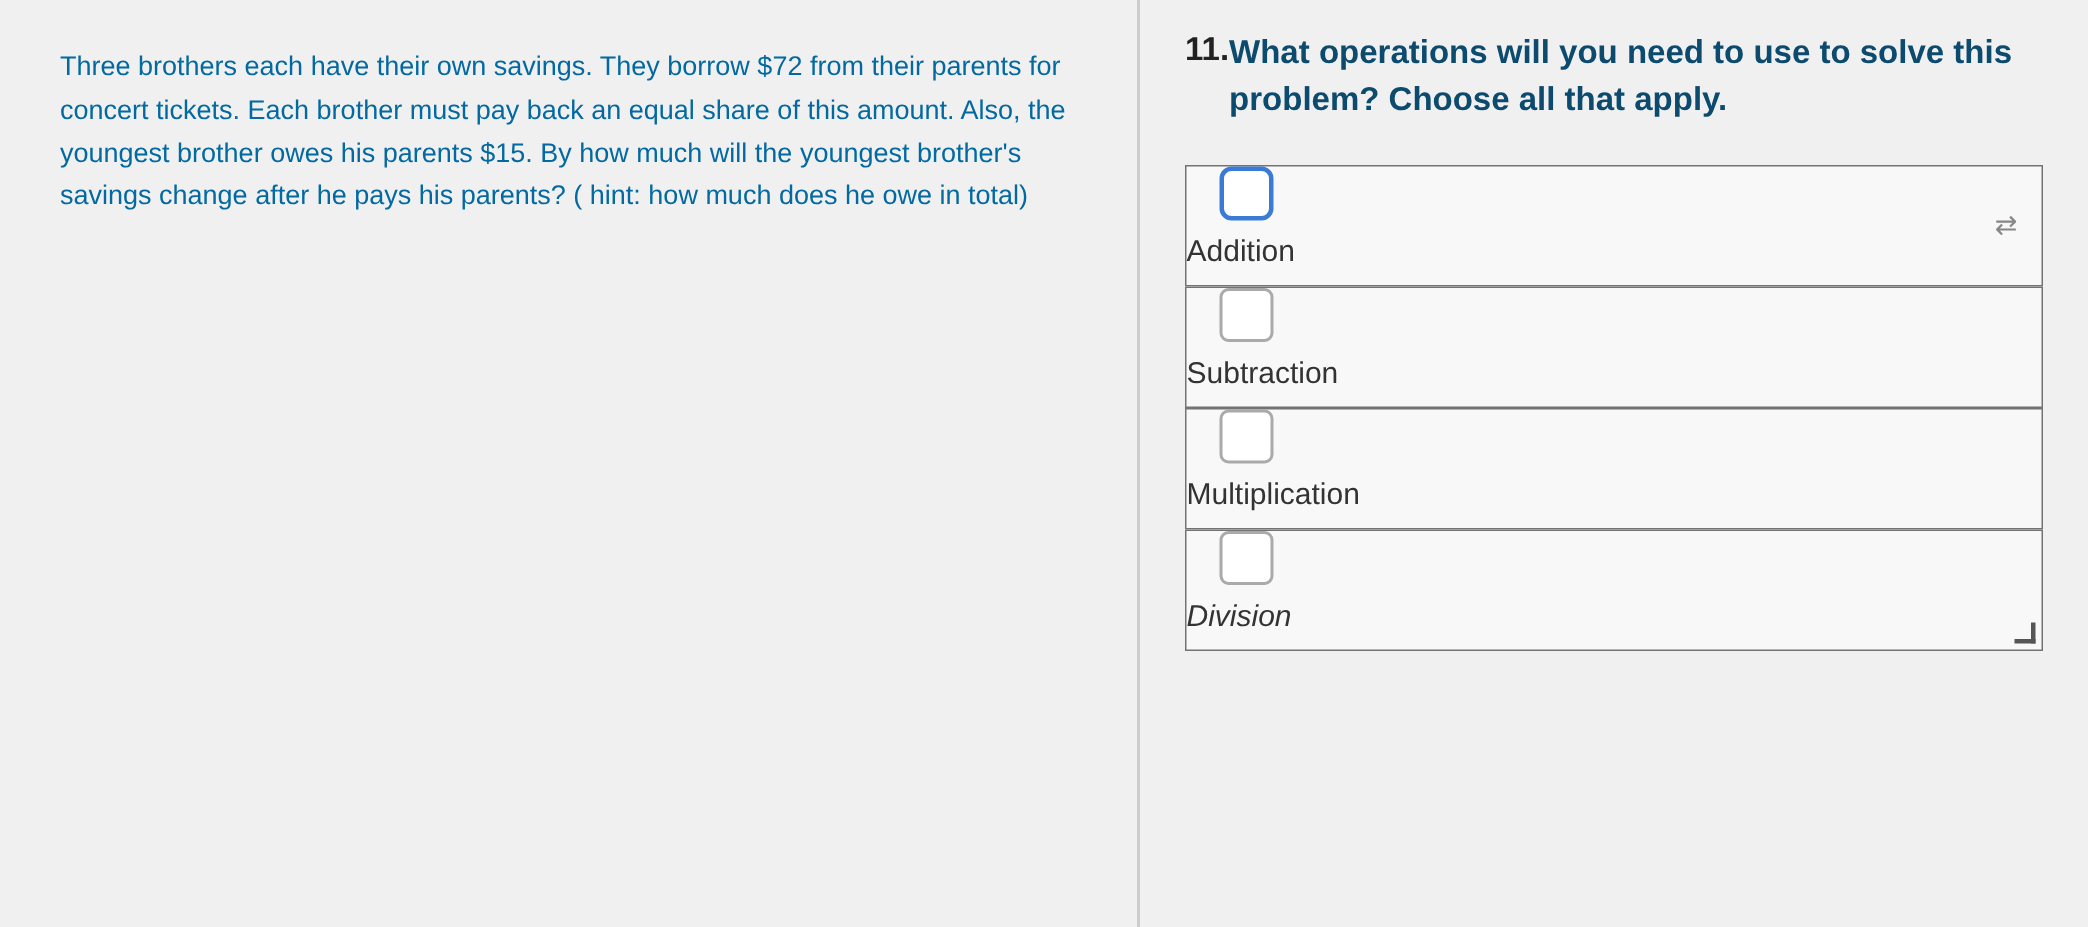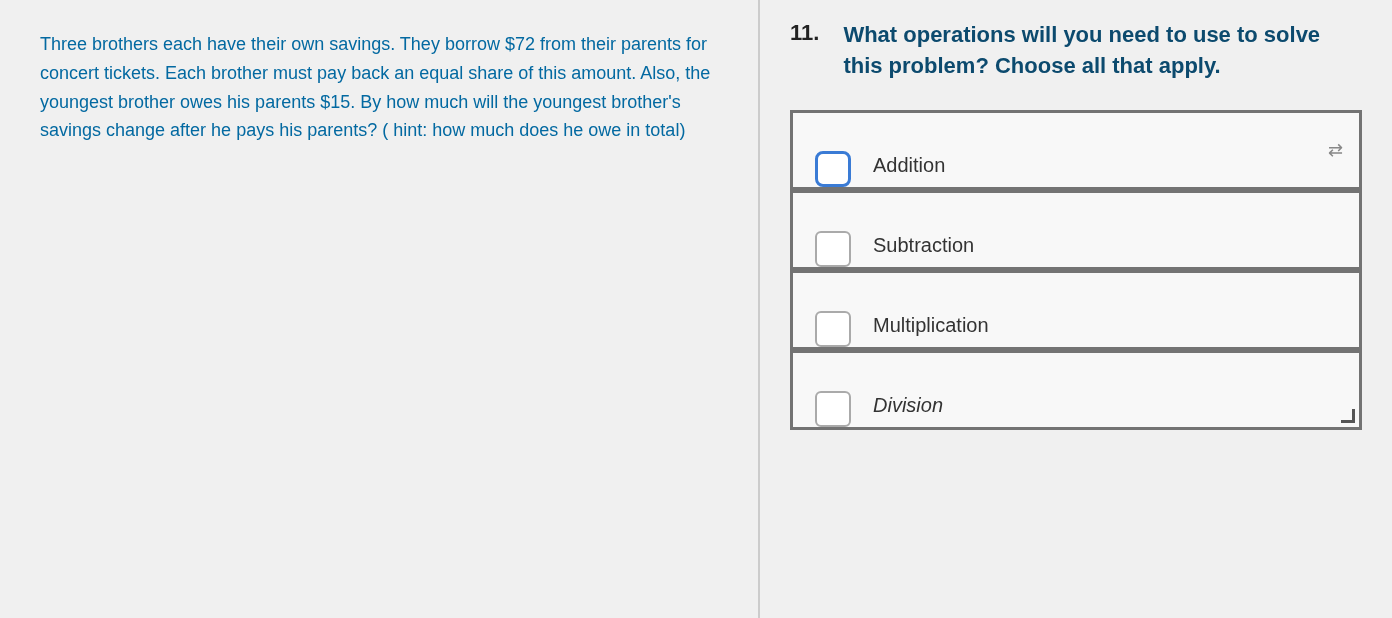--- a/index.html
+++ b/index.html
@@ -53,47 +53,48 @@
     .question-header {
       display: flex;
       align-items: flex-start;
       margin-bottom: 20px;
     }
 
     .question-number {
       font-size: 22px;
       font-weight: bold;
       color: #222;
-      margin-right: 24px;
+      margin-right: 0;
       white-space: nowrap;
     }
 
     .question-text {
       font-size: 22px;
       font-weight: bold;
       color: #0c4a6e;
       line-height: 1.4;
     }
 
     
     .options-list {
       display: flex;
       flex-direction: column;
       gap: 0px;
       margin-top: 8px;
     }
 
     .option-row {
       display: flex;
-      align-items: flex-end;
+      align-items: flex-start;
       background-color: #f8f8f8;
-      border: 3px solid #737373;
+      border: 1px solid #737373;
       min-height: 80px;
       cursor: pointer;
       position: relative;
+      flex-direction: column;
     }
 
     .checkbox-area {
       width: 80px;
       display: flex;
       align-items: center;
       justify-content: center;
       flex-shrink: 0;
     }
 

